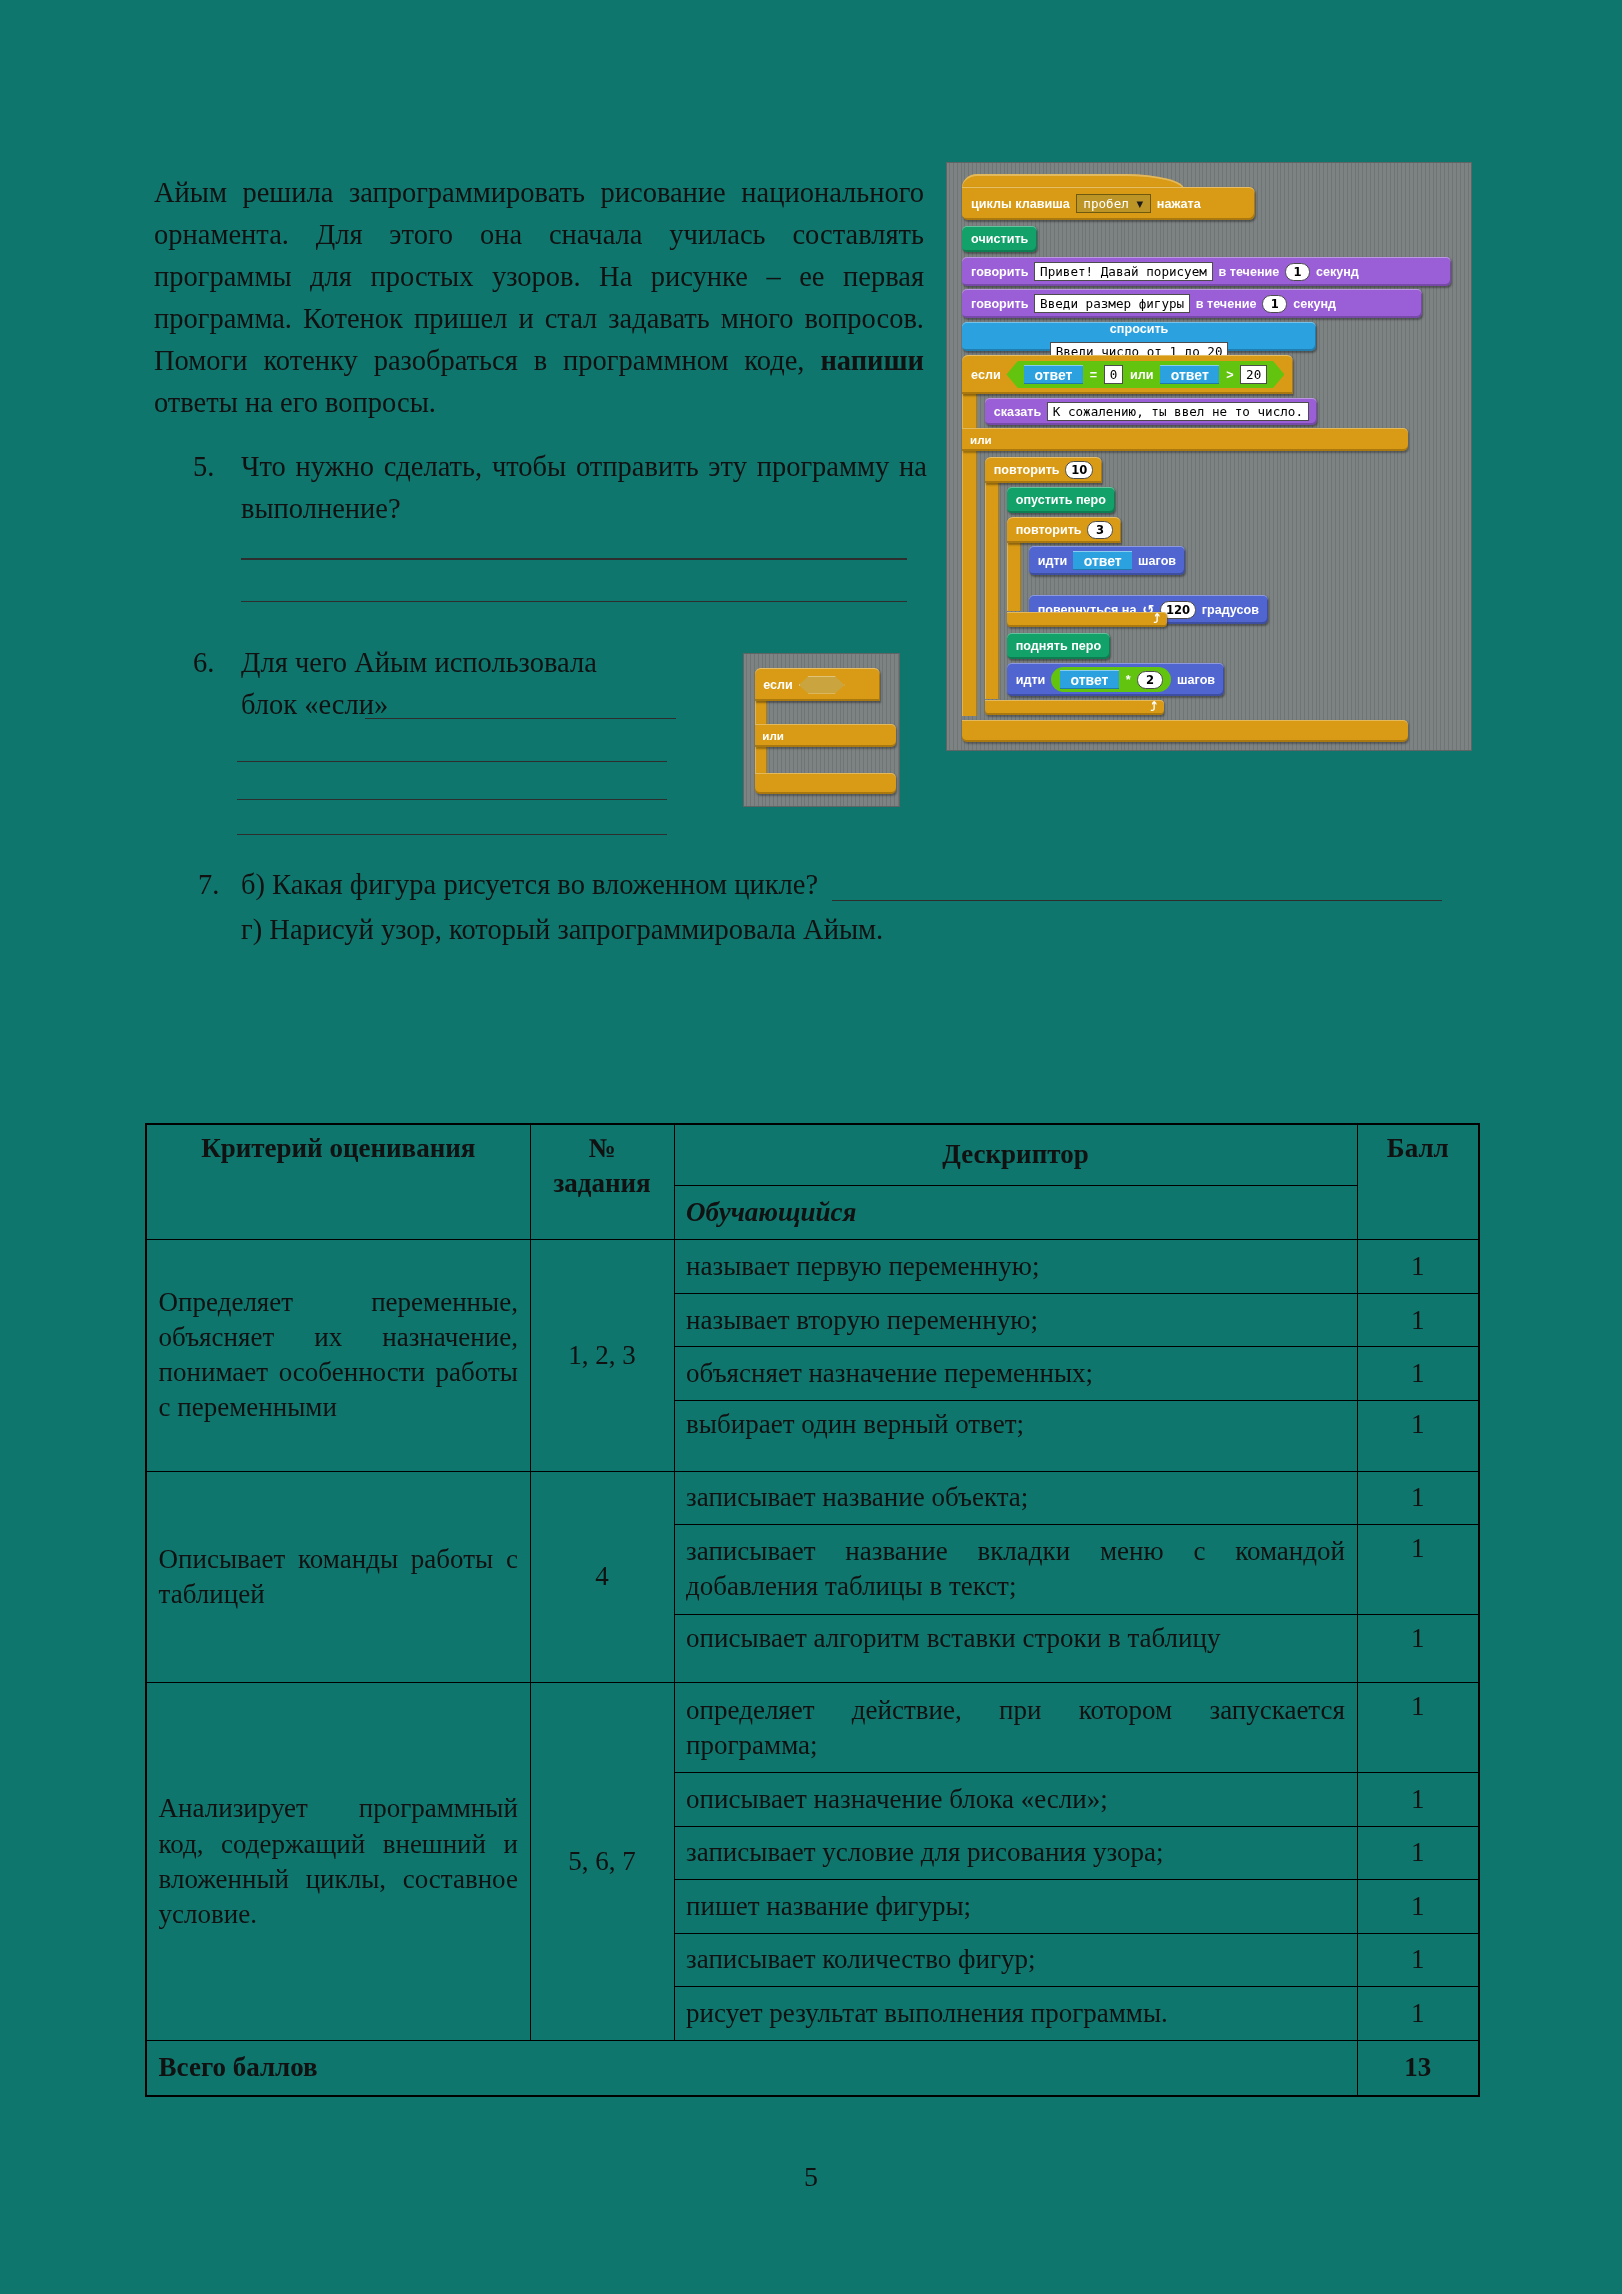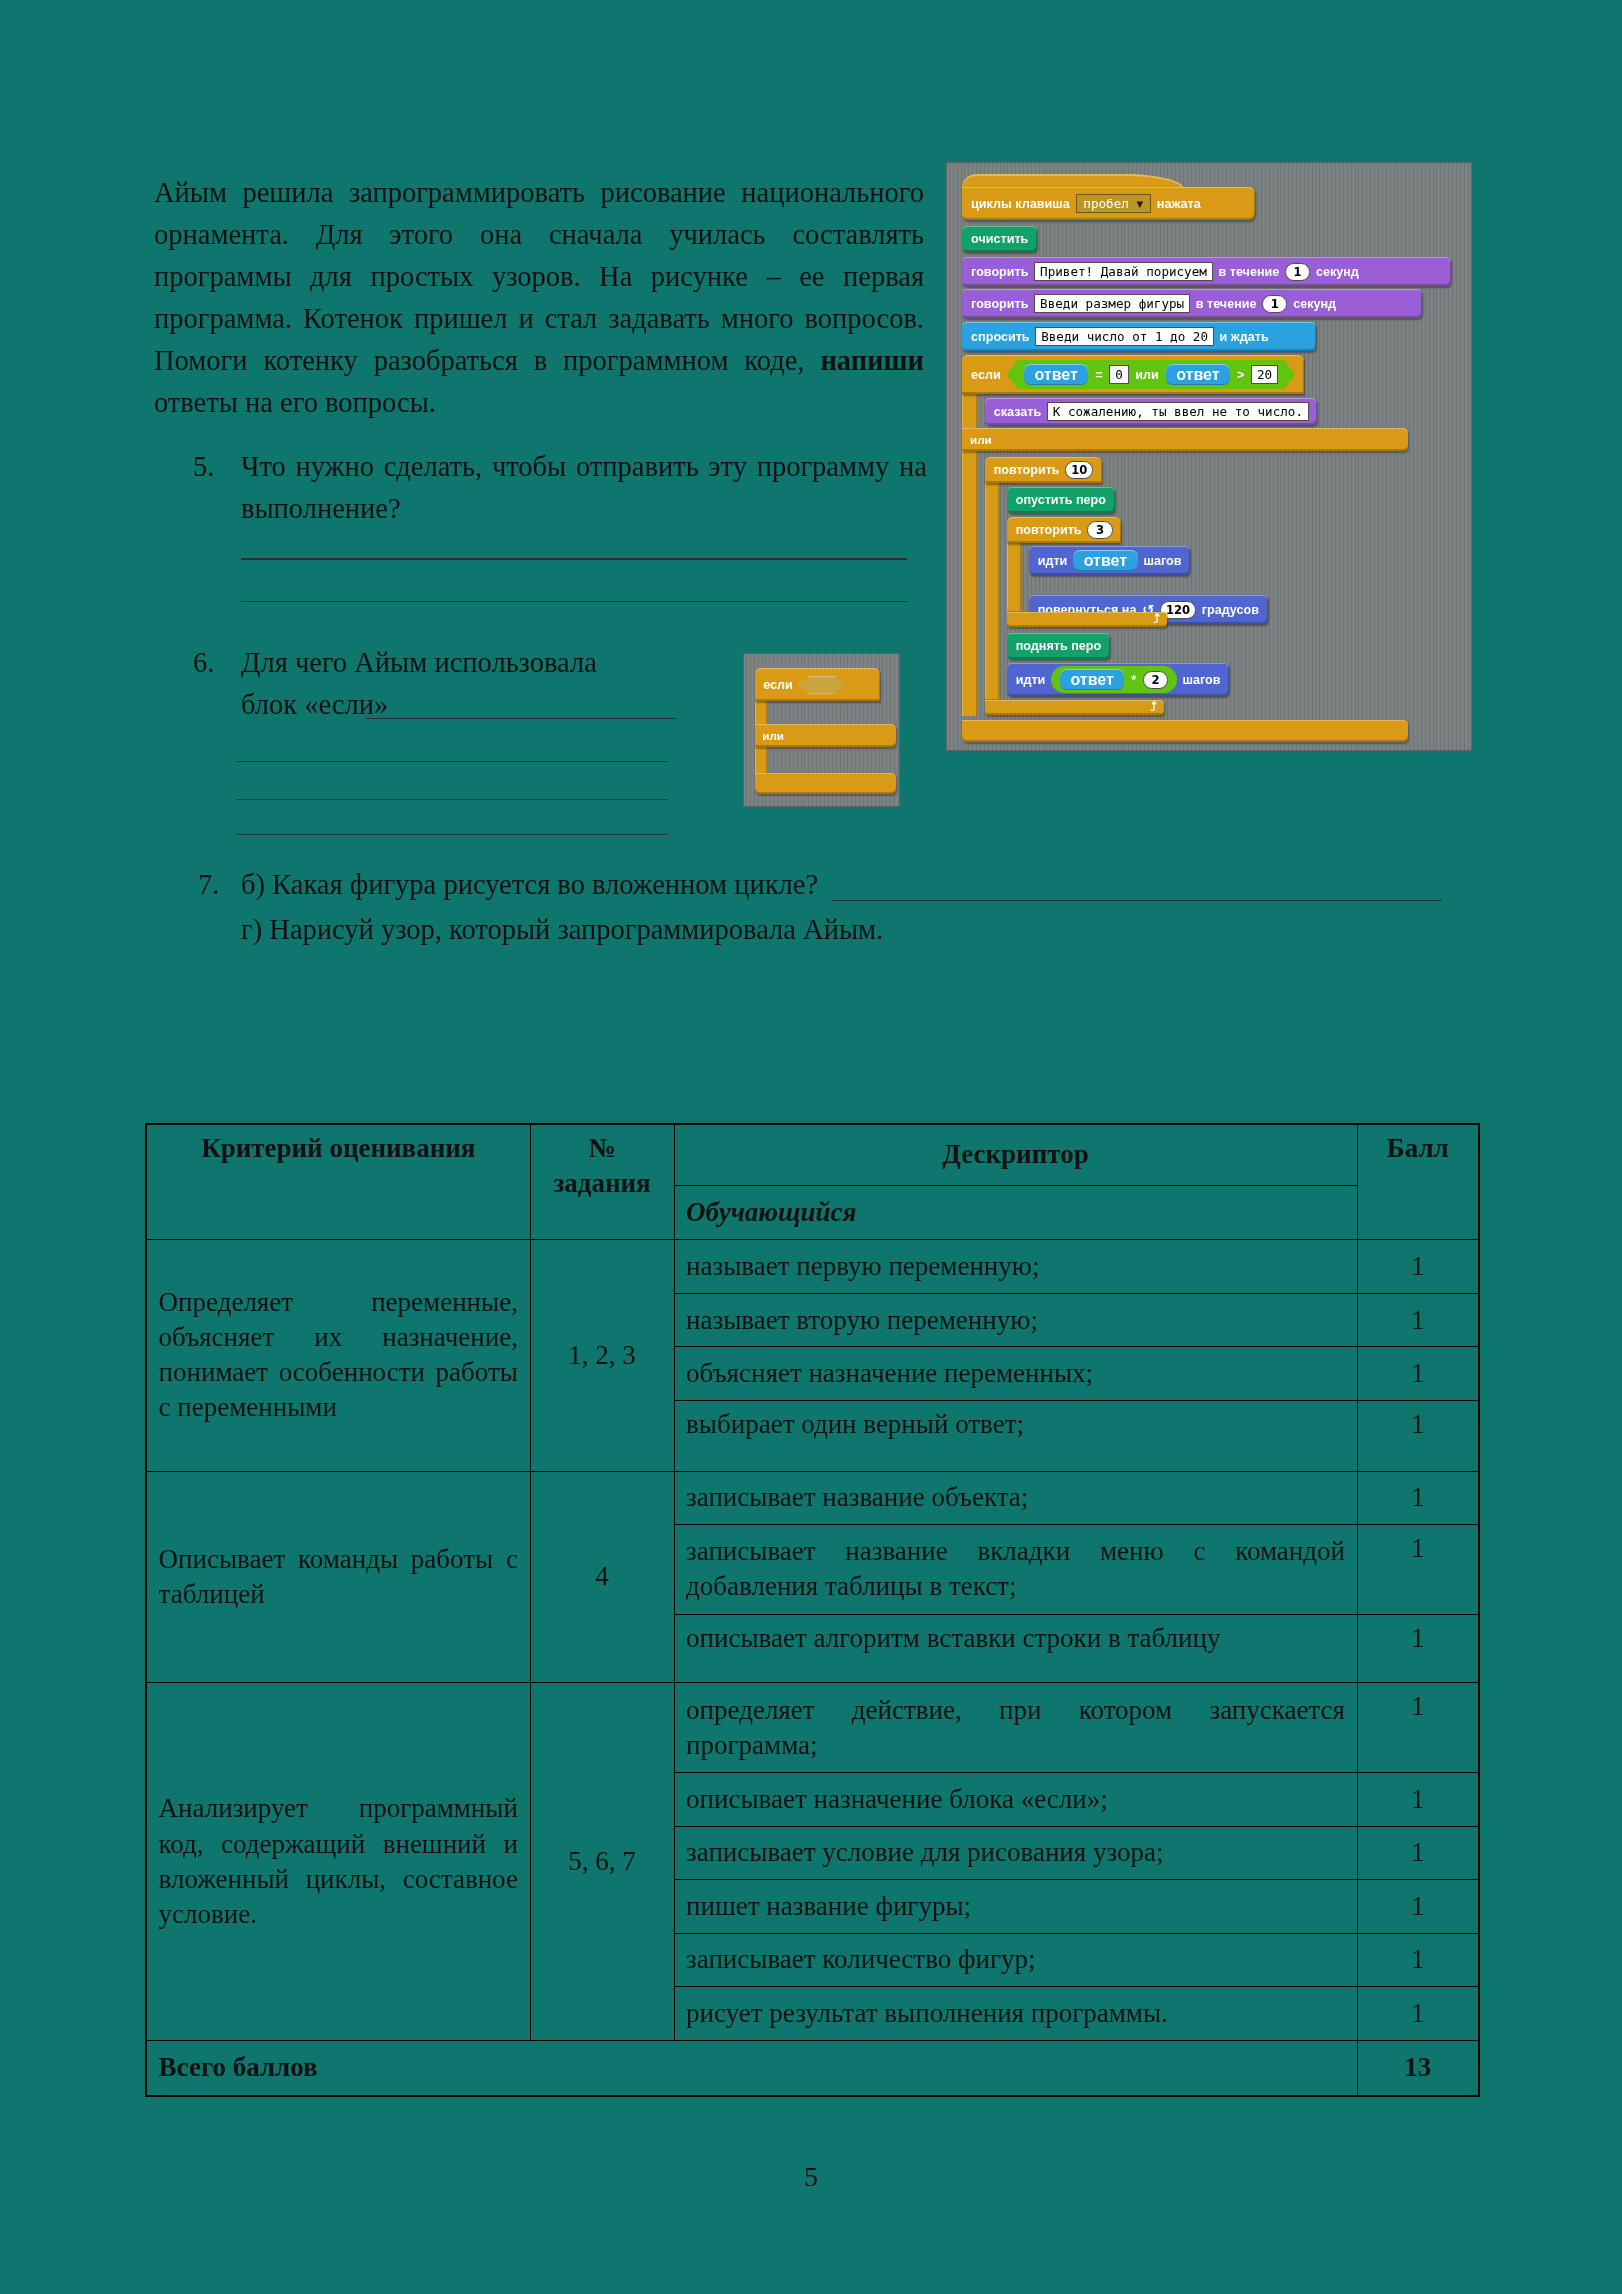--- a/index.html
+++ b/index.html
@@ -24,32 +24,32 @@
   .sc{position:absolute;display:flex;align-items:center;gap:5.8px;padding:0 8.7px;border-radius:4.8px;
       font:bold 12.6px "Liberation Sans",sans-serif;color:#fff;white-space:nowrap;z-index:2;
       box-shadow:inset 0 1px 0 rgba(255,255,255,.35), inset -1px -1.9px 0 rgba(0,0,0,.22), 1px 1.9px 1.9px rgba(0,0,0,.35);}
   .arm{position:absolute;z-index:1;box-shadow:inset 1px 0 0 rgba(255,255,255,.25), inset -1px 0 0 rgba(0,0,0,.2);}
   .bar{position:absolute;display:flex;align-items:center;padding:0 7.7px;z-index:2;color:#fff;
        font:bold 11.6px "Liberation Sans",sans-serif;
        box-shadow:inset 0 1px 0 rgba(255,255,255,.3), inset 0 -1.9px 0 rgba(0,0,0,.22), 1px 1.9px 1.9px rgba(0,0,0,.3);}
   .gold{background:#d99b15;}
   .purple{background:#9a5fd6;}
   .teal{background:#12a269;}
-  .blue{background:#2ba2df;}
+  .blue{background:#2ba2df;flex-direction:column;}
   .motion{background:#5065cf;}
   .hatcurve{position:absolute;background:#d99b15;border-radius:17.4px 68px 0 0 / 15.4px 17.4px 0 0;z-index:2;
             box-shadow:inset 0 1.9px 0 rgba(255,255,255,.3);}
   .sc-field{background:#fff;color:#000;font:12.6px "DejaVu Sans Mono",monospace;padding:1px 4.8px;
             border:1px solid #4c4c4c;line-height:15.4px;}
   .sc-num{background:#fff;color:#000;font:bold 11.6px "DejaVu Sans",sans-serif;min-width:13.5px;text-align:center;
           padding:1px 4.8px;border-radius:8.7px;border:1px solid #4c4c4c;}
   .sc-dd{background:#bd9526;border:1px solid #6e5a0e;color:#fff;font:12.6px "DejaVu Sans Mono",monospace;
          padding:1px 6.8px;display:flex;align-items:center;gap:7.7px;}
   .dd-arrow{color:#1c1c1c;font-size:8.7px;font-family:"DejaVu Sans",sans-serif;}
-  .sc-oval{background:#2ba2df;border-radius:7px;padding:1.9px 10.6px;font-size:16px;
+  .sc-oval{background:#2ba2df;border-radius:0;padding:1.9px 10.6px;font-size:14px;
            box-shadow:inset 0 1px 0 rgba(255,255,255,.45), inset 0 -1px 0 rgba(0,0,0,.25);}
   .hex{background:#62c40e;clip-path:polygon(11.6px 0,calc(100% - 11.6px) 0,100% 50%,calc(100% - 11.6px) 100%,11.6px 100%,0 50%);
        padding:3.9px 17.4px;display:flex;align-items:center;gap:6.8px;color:#fff;}
   .goval{background:#62c40e;border-radius:13.5px;padding:2.9px 8.7px;display:flex;align-items:center;gap:6.8px;}
   .loop-arrow{margin-left:auto;color:#fff;font:bold 12.6px "DejaVu Sans",sans-serif;transform:translateY(-1px);}
   .turn-icon{font:bold 14.5px "DejaVu Sans",sans-serif;}
 
   
   .hexhole{background:#c9a43f;border:1.9px solid #e6cd8f;clip-path:polygon(9.7px 0,calc(100% - 9.7px) 0,100% 50%,calc(100% - 9.7px) 100%,9.7px 100%,0 50%);
            width:44px;height:15.4px;}

